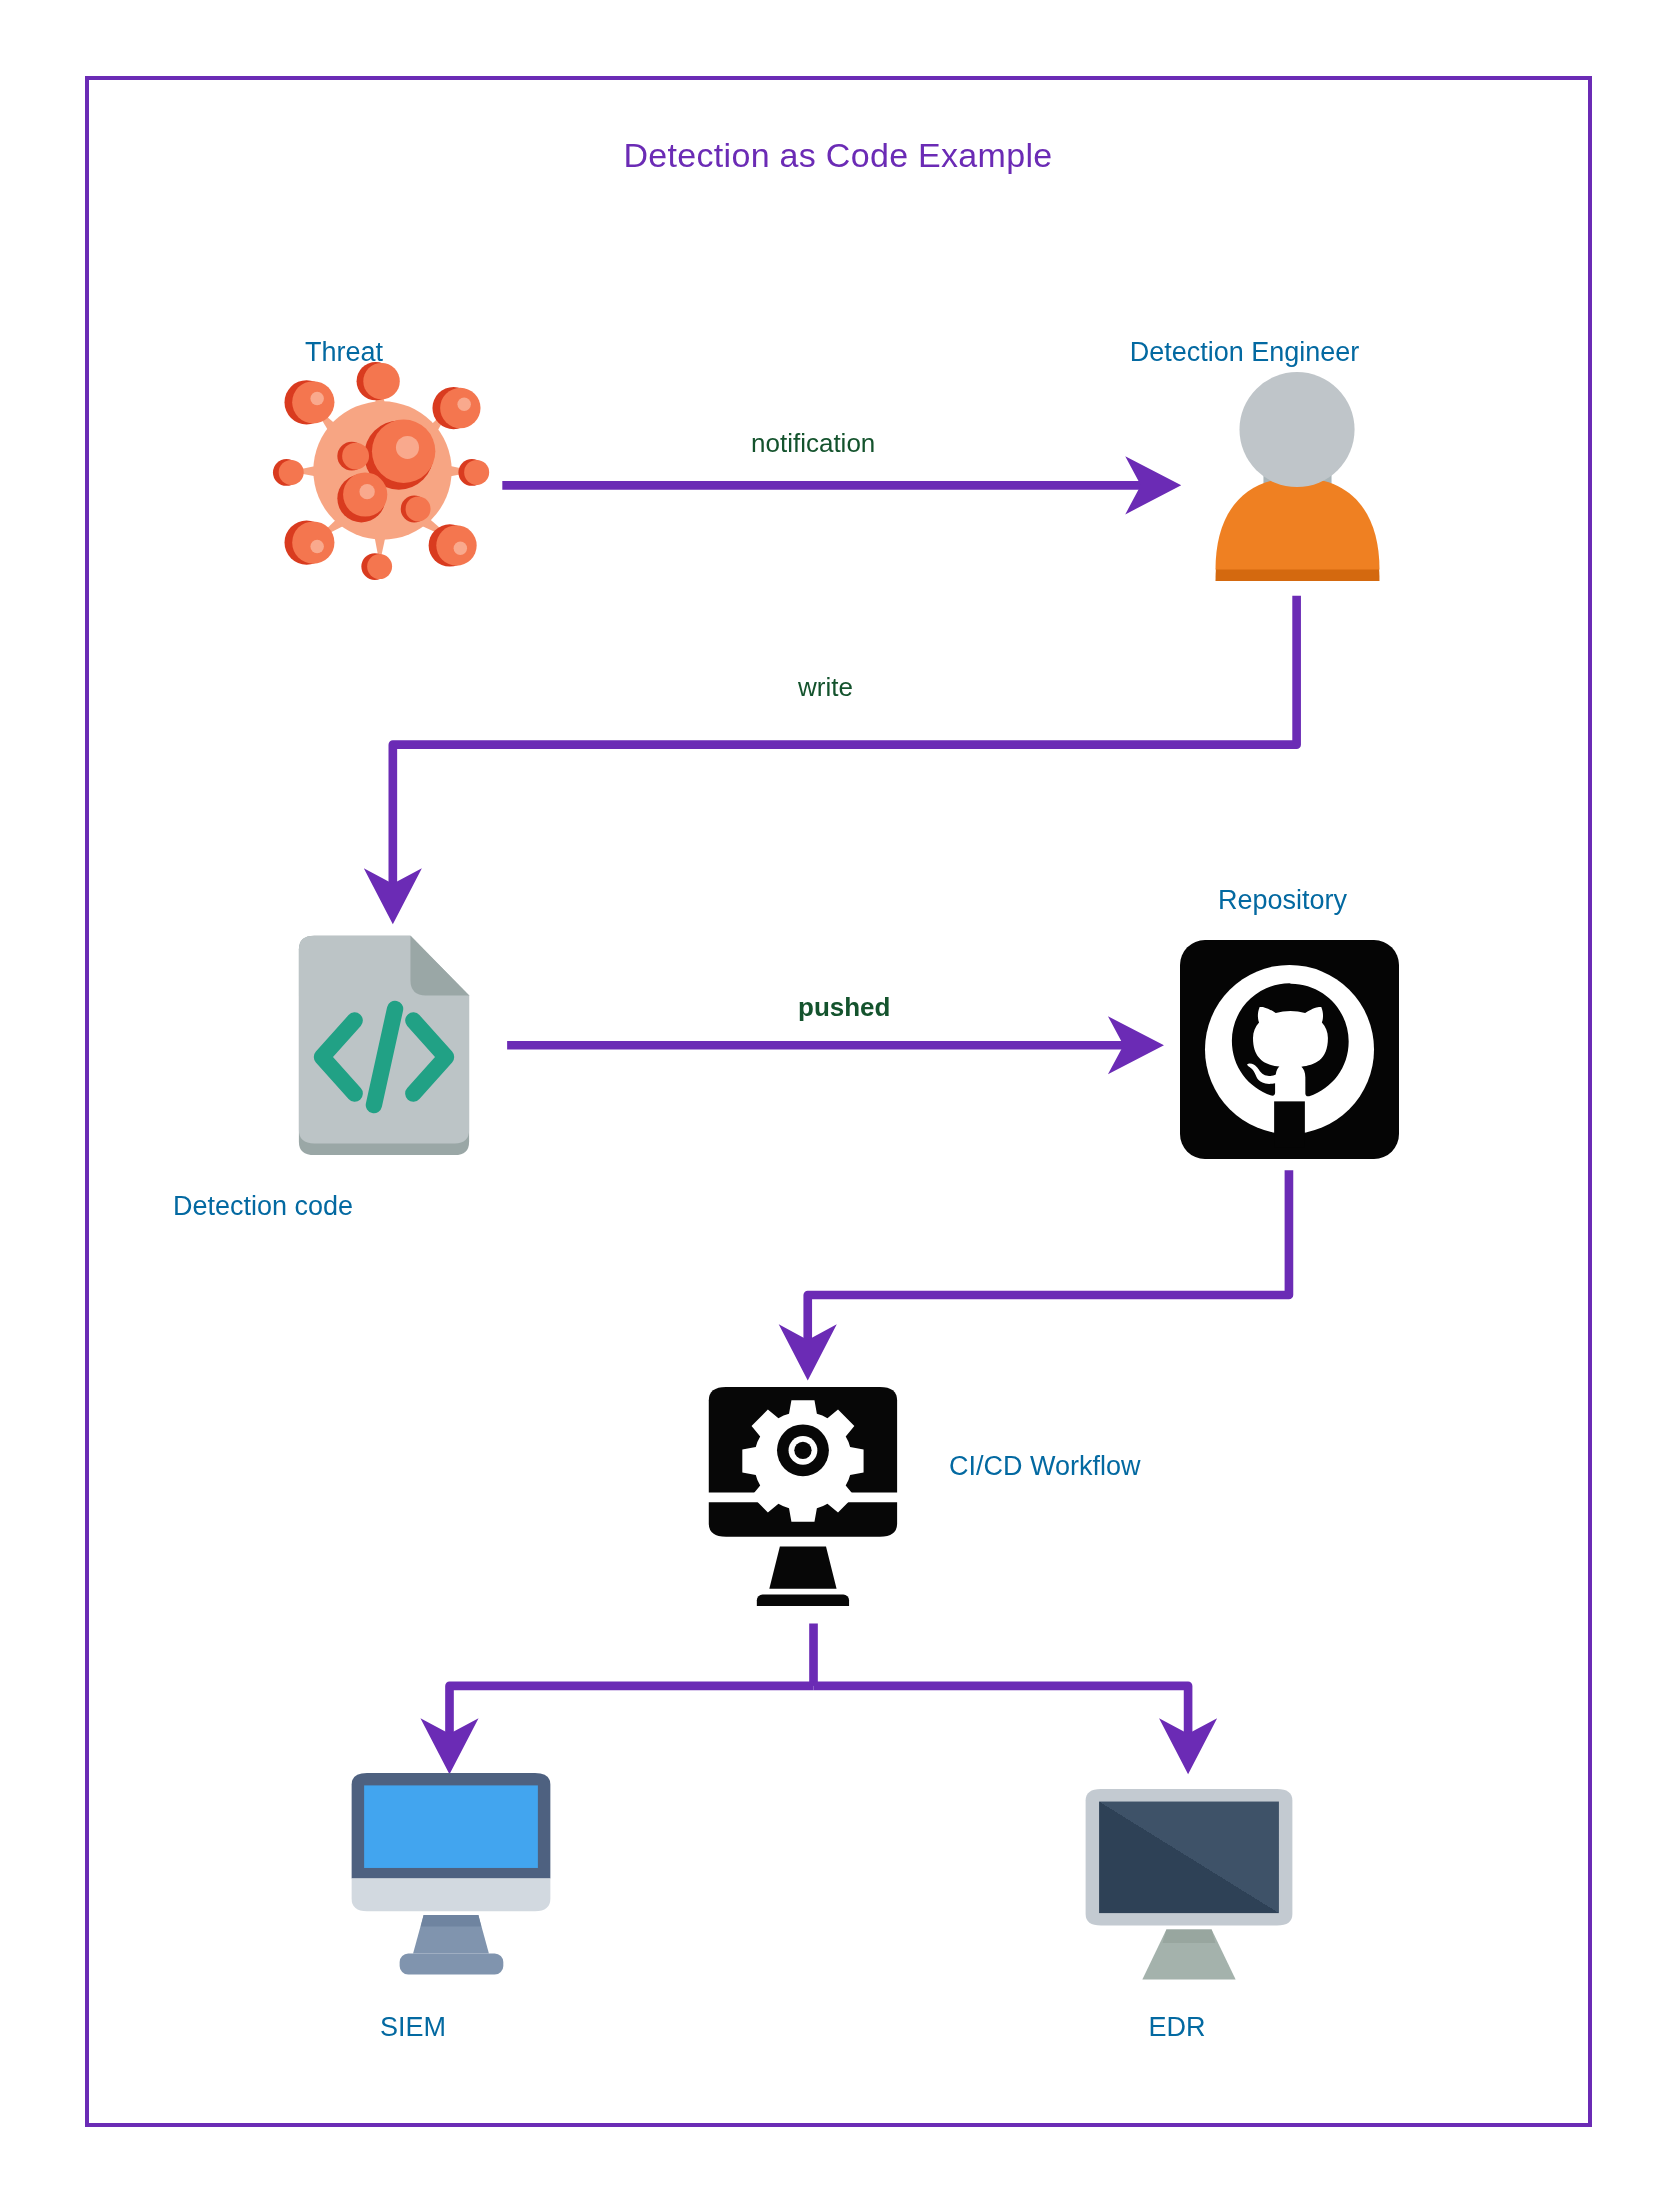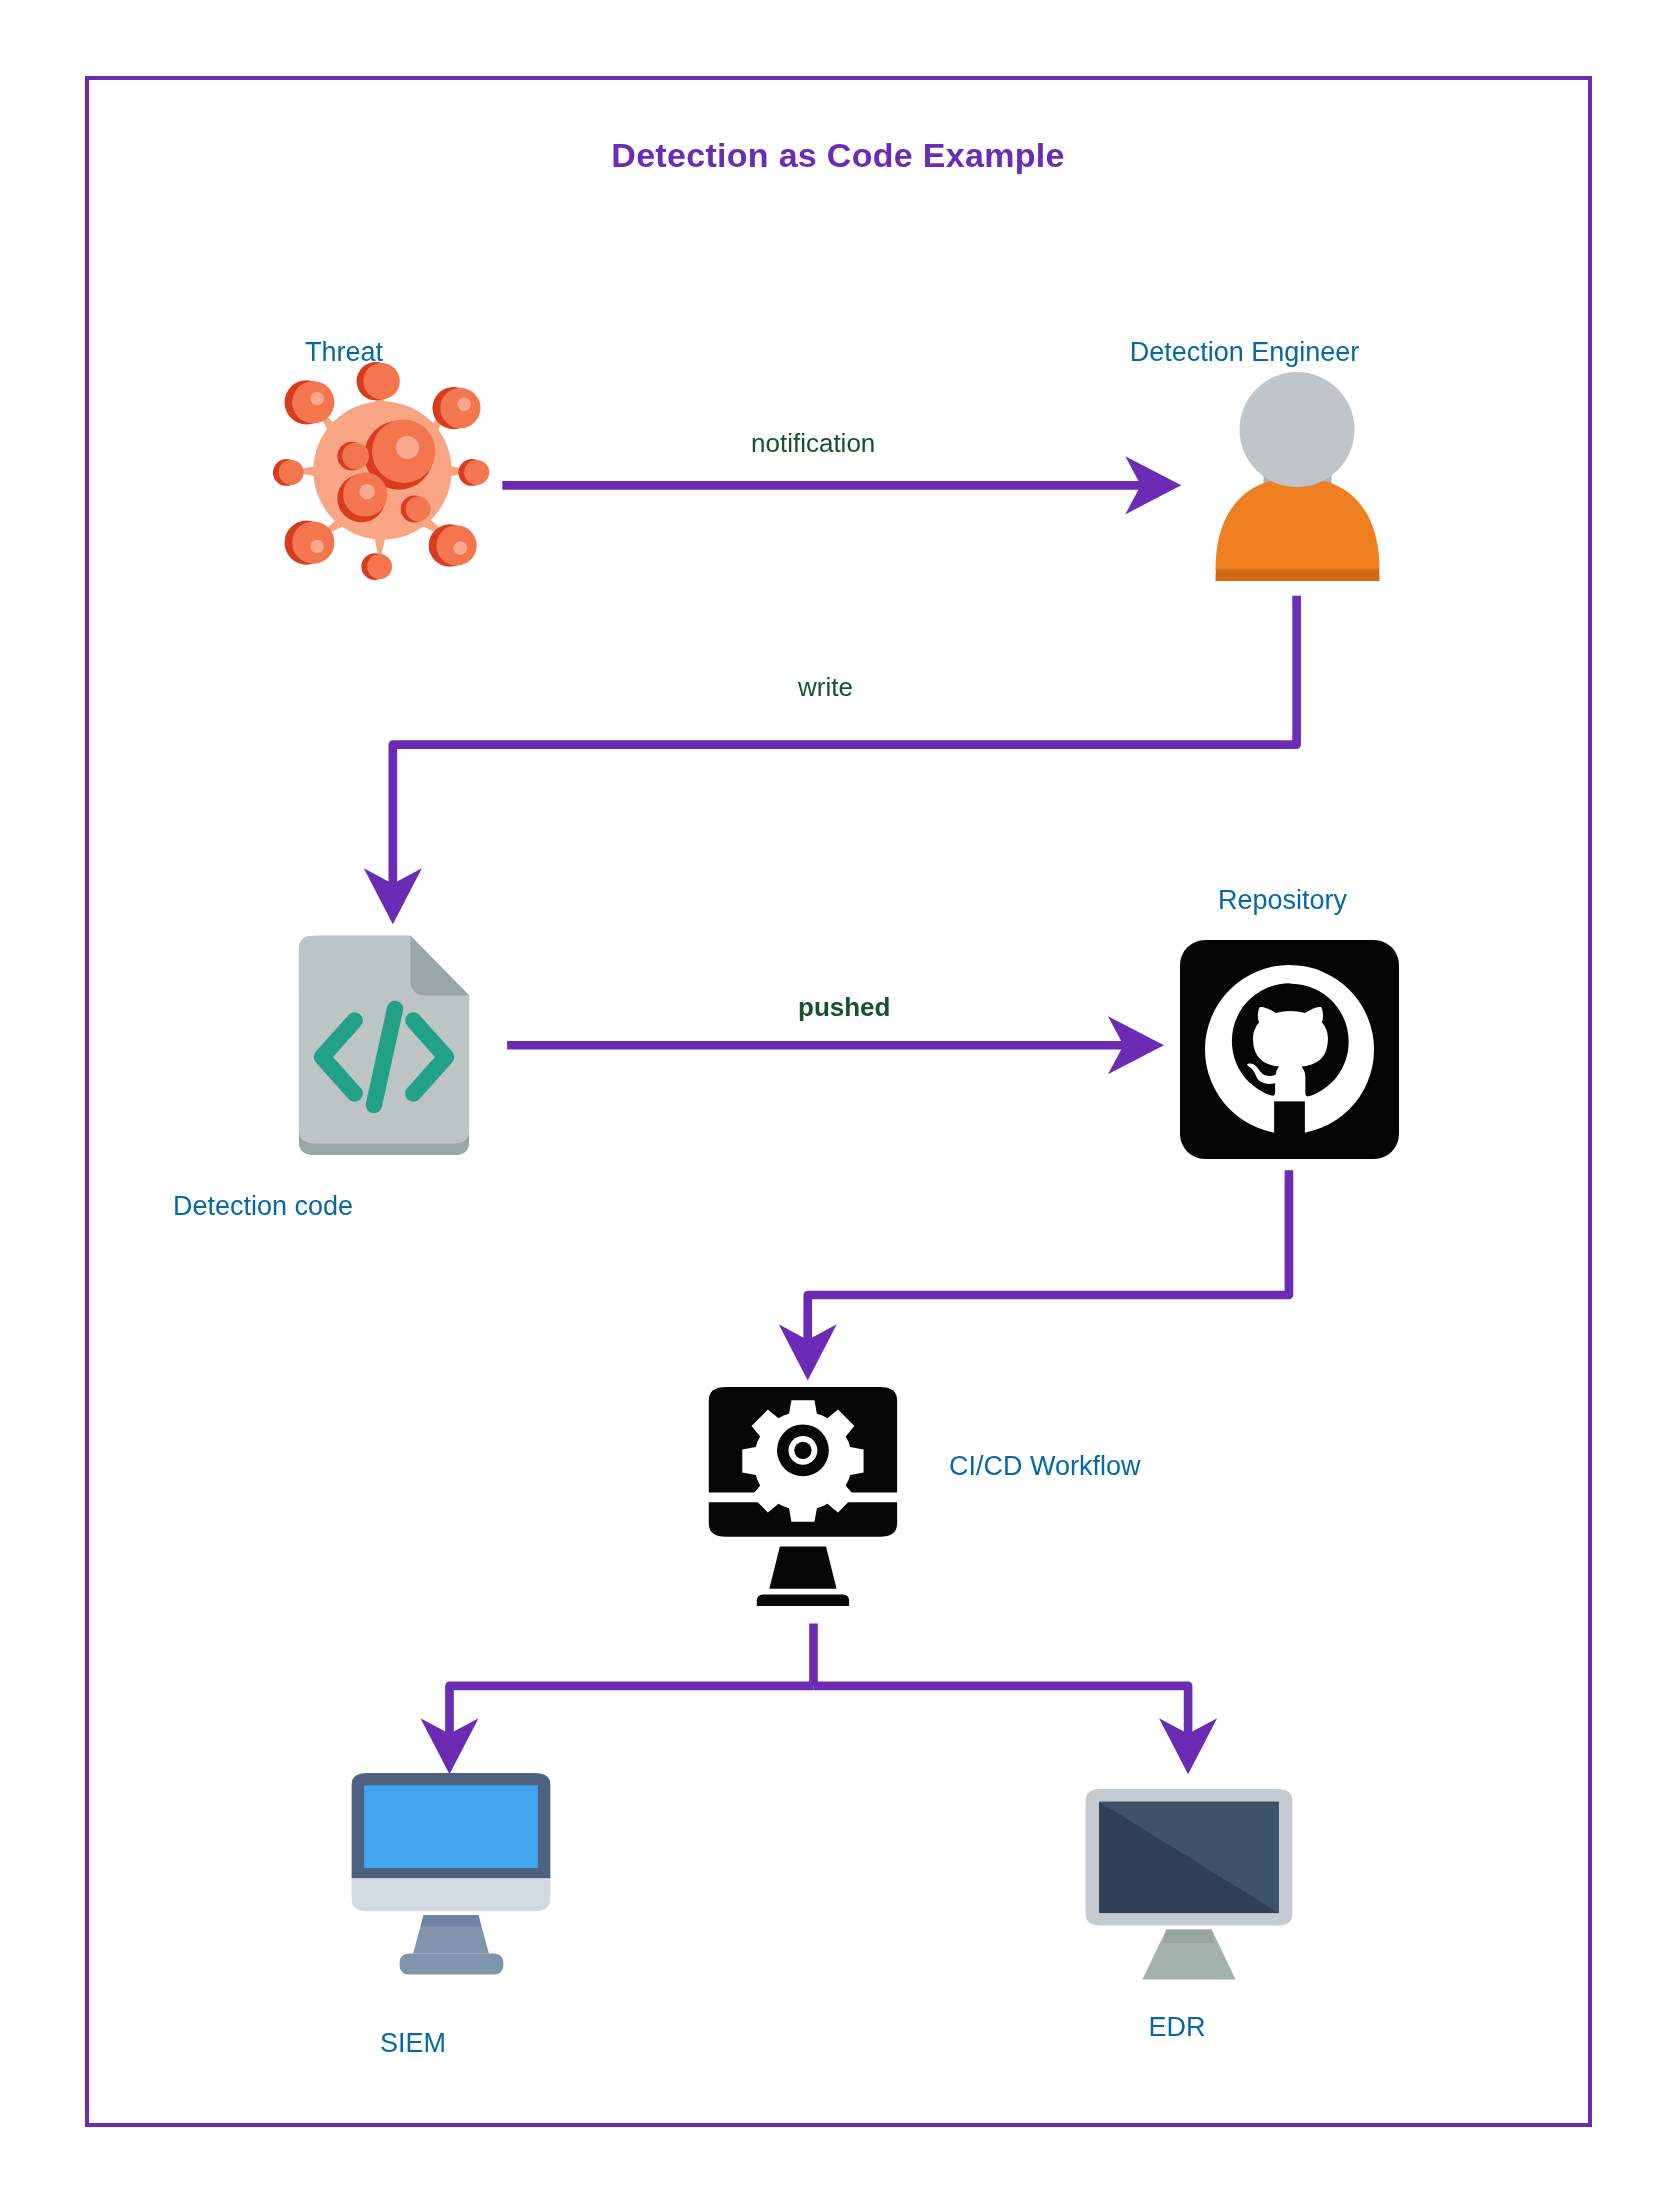--- a/index.html
+++ b/index.html
@@ -30,42 +30,42 @@
     box-sizing: border-box;
     background: #ffffff;
   }
   .title {
     position: absolute;
     left: 0;
     top: 136px;
     width: 1676px;
     text-align: center;
     font-size: 34px;
-    font-weight: bold;
+    font-weight: normal;
     color: #6b2bb5;
     letter-spacing: 0.3px;
   }
   .node-label {
     position: absolute;
     color: #0369a1;
     font-size: 27px;
     white-space: nowrap;
   }
   .edge-label {
     position: absolute;
     color: #14532d;
     font-size: 26px;
     white-space: nowrap;
   }
   .lbl-threat      { left: 248px;  top: 337px; width: 192px; text-align: center; }
   .lbl-engineer    { left: 1043px; top: 337px; width: 403px; text-align: center; }
   .lbl-repo        { left: 1081px; top: 885px; width: 403px; text-align: center; }
   .lbl-code        { left: 173px;  top: 1191px; width: 403px; text-align: left; }
   .lbl-cicd        { left: 949px;  top: 1451px; }
-  .lbl-siem        { left: 317px;  top: 2012px; width: 192px; text-align: center; margin-top: 16px; }
+  .lbl-siem        { left: 317px;  top: 2012px; width: 192px; text-align: center; }
   .lbl-edr         { left: 1081px; top: 2012px; width: 192px; text-align: center; }
   .lbl-notif       { left: 751px;  top: 428px; }
   .lbl-write       { left: 798px;  top: 672px; }
   .lbl-pushed      { left: 798px;  top: 992px; font-weight: bold; }
 
   .icon-box { position: absolute; }
   .ib-threat   { left: 272px;  top: 360px;  width: 221px; height: 221px; }
   .ib-engineer { left: 1204px; top: 370px;  width: 187px; height: 216px; }
   .ib-code     { left: 295px;  top: 932px;  width: 178px; height: 226px; }
   .ib-repo     { left: 1180px; top: 940px;  width: 219px; height: 219px; }

